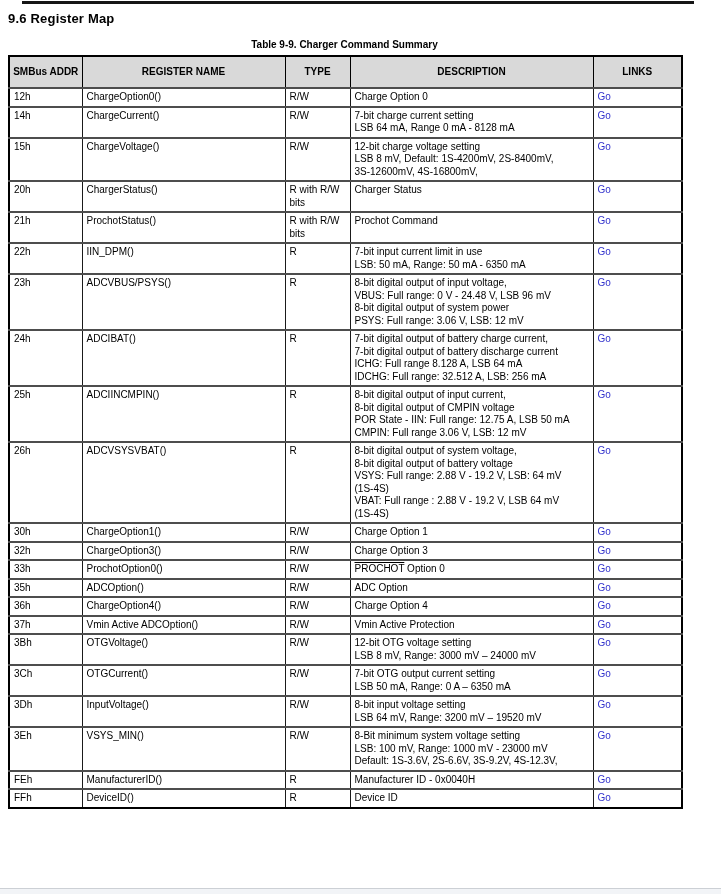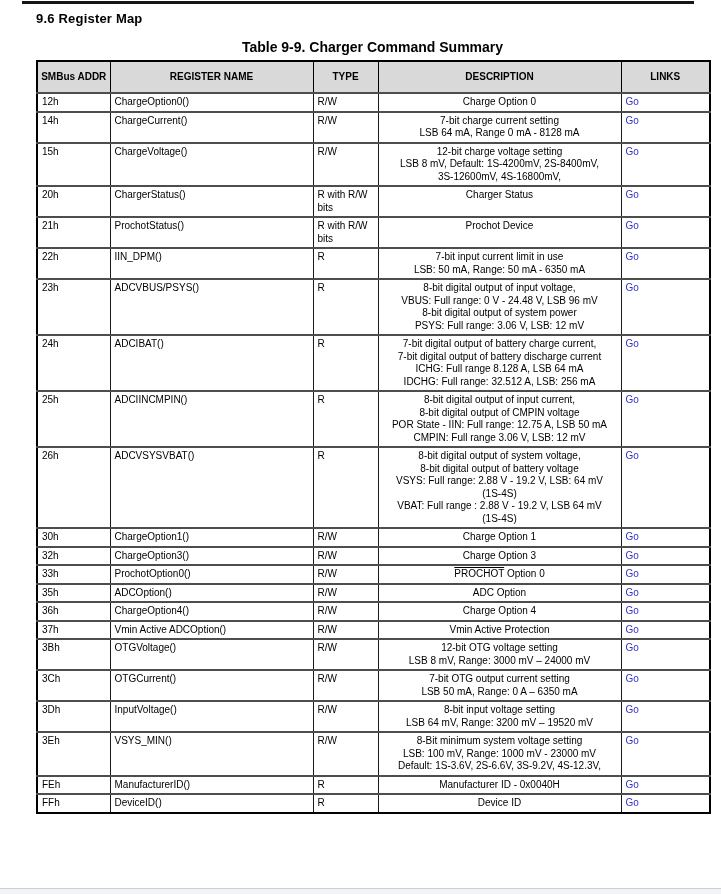--- a/index.html
+++ b/index.html
@@ -8,28 +8,28 @@
     background:#ffffff;
     font-family:"Liberation Sans", sans-serif;
     color:#000;
     position:relative;
     overflow:hidden;
   }
   .topbar {
     position:absolute; top:1px; left:22px;
     width:672px; height:3px; background:#151515;
   }
-  .content { margin:0 36px; }
+  .content { margin:0 8px; }
   .section-title {
     margin:0; padding-top:11px;
     font-size:13px; font-weight:bold; letter-spacing:0.2px;
   }
   .table-title {
     width:673px; text-align:center;
-    font-size:14px; font-weight:bold;
+    font-size:10px; font-weight:bold;
     margin:13px 0 5px 0;
   }
   table.regmap {
     width:673px; table-layout:fixed;
     border-collapse:collapse;
     font-size:10px; line-height:1.25;
     border:2px solid #000;
   }
   table.regmap th {
     background:#d9d9d9;
@@ -38,21 +38,21 @@
     height:26px; padding:2px 3px;
     white-space:pre-line; line-height:1.2;
   }
   table.regmap td {
     border:1px solid #1a1a1a;
     border-top:2px solid #4d4d4d;
     vertical-align:top;
     padding:2px 4px 2px 4px;
     overflow:hidden;
   }
-  td.desc { white-space:pre-line;text-align:center; }
+  td.desc { white-space:pre-line; }
   .go { color:#3333cc; cursor:pointer; }
   .ov { text-decoration:overline; }
   .page-bottom {
     position:absolute; left:0; right:0; bottom:0;
     height:5px; background:#f2f4f7;
     border-top:1px solid #ccd0d5;
   }
 </style>
 </head>
 <body>
@@ -109,21 +109,21 @@
           <td>20h</td>
           <td>ChargerStatus()</td>
           <td>R with R/W bits</td>
           <td class="desc">Charger Status</td>
           <td><span class="go">Go</span></td>
         </tr>
         <tr>
           <td>21h</td>
           <td>ProchotStatus()</td>
           <td>R with R/W bits</td>
-          <td class="desc">Prochot Device</td>
+          <td class="desc">Prochot Command</td>
           <td><span class="go">Go</span></td>
         </tr>
         <tr>
           <td>22h</td>
           <td>IIN_DPM()</td>
           <td>R</td>
           <td class="desc">7-bit input current limit in use
 LSB: 50 mA, Range: 50 mA - 6350 mA</td>
           <td><span class="go">Go</span></td>
         </tr>

